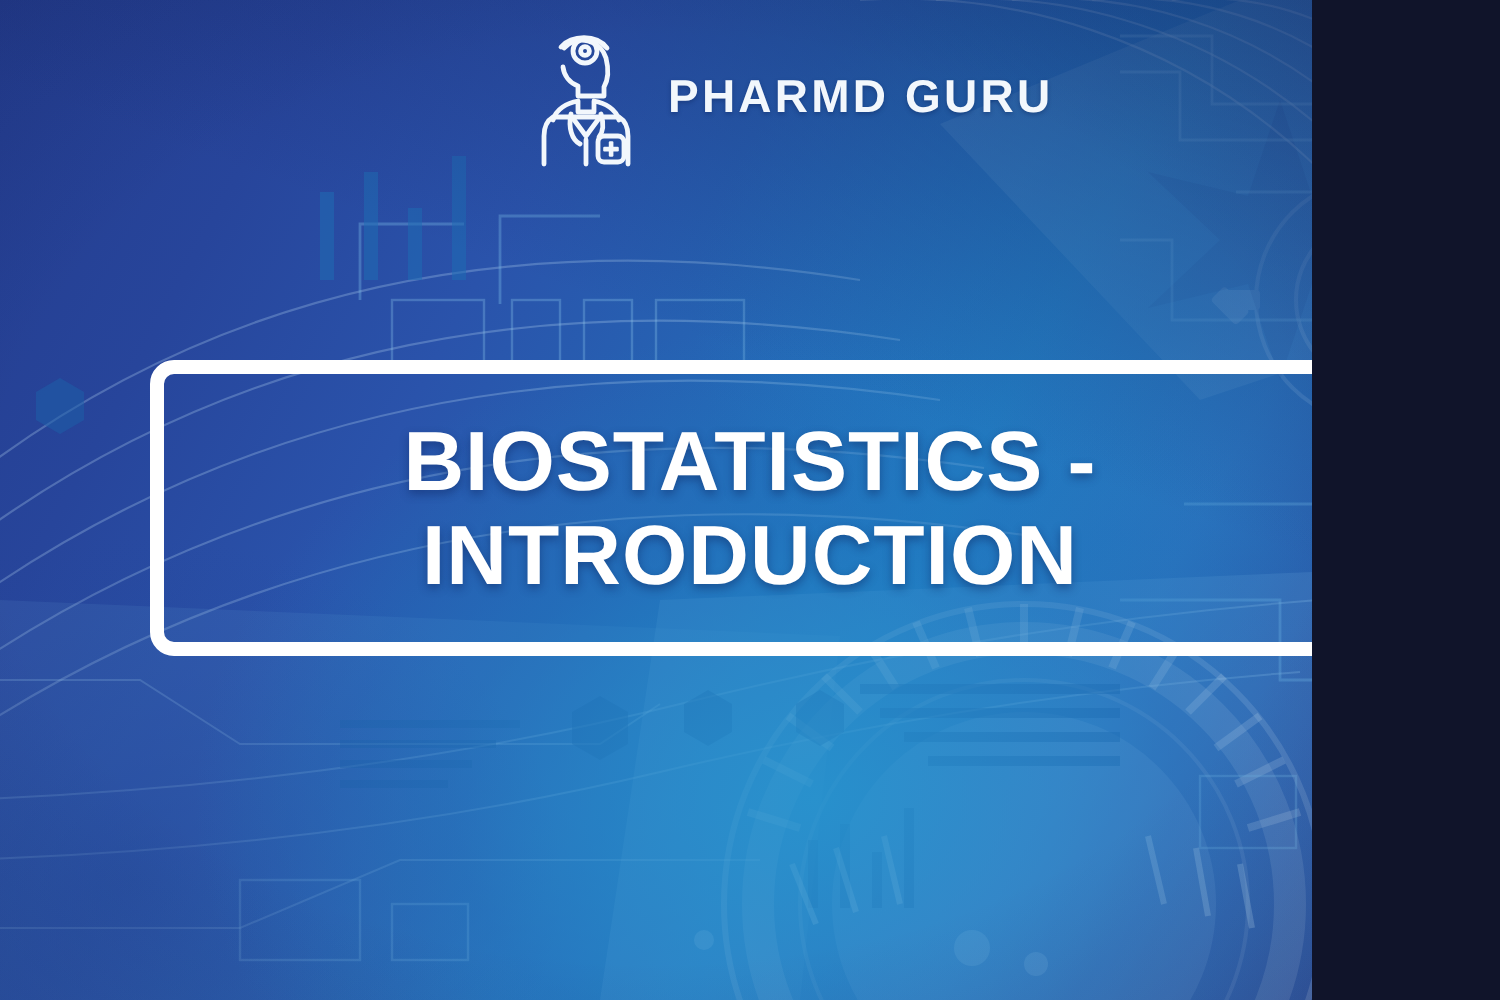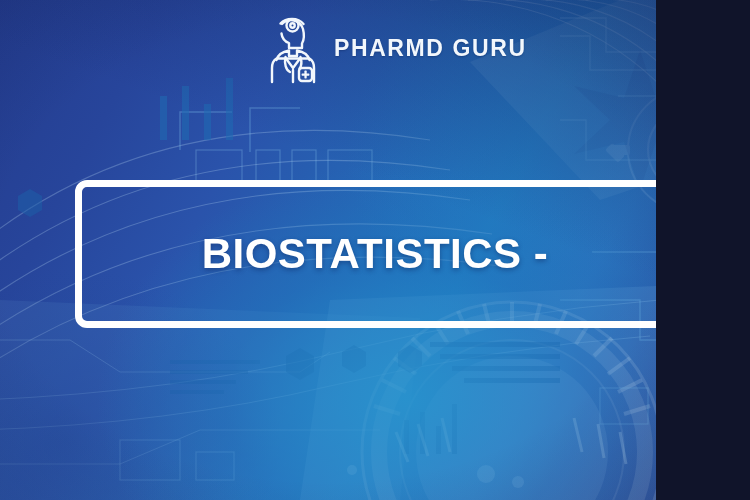--- a/index.html
+++ b/index.html
@@ -312,15 +312,16 @@
         </g>
       </svg>
     </span>
     <span id="logo-text">PHARMD GURU</span>
   </div>
 
   <div id="title-frame"></div>
 
   <div id="title-block">
     <div class="title-line">BIOSTATISTICS -</div>
+    <div class="title-line">INTRODUCTION</div>
   </div>
 
 </div>
 
 </body></html>

